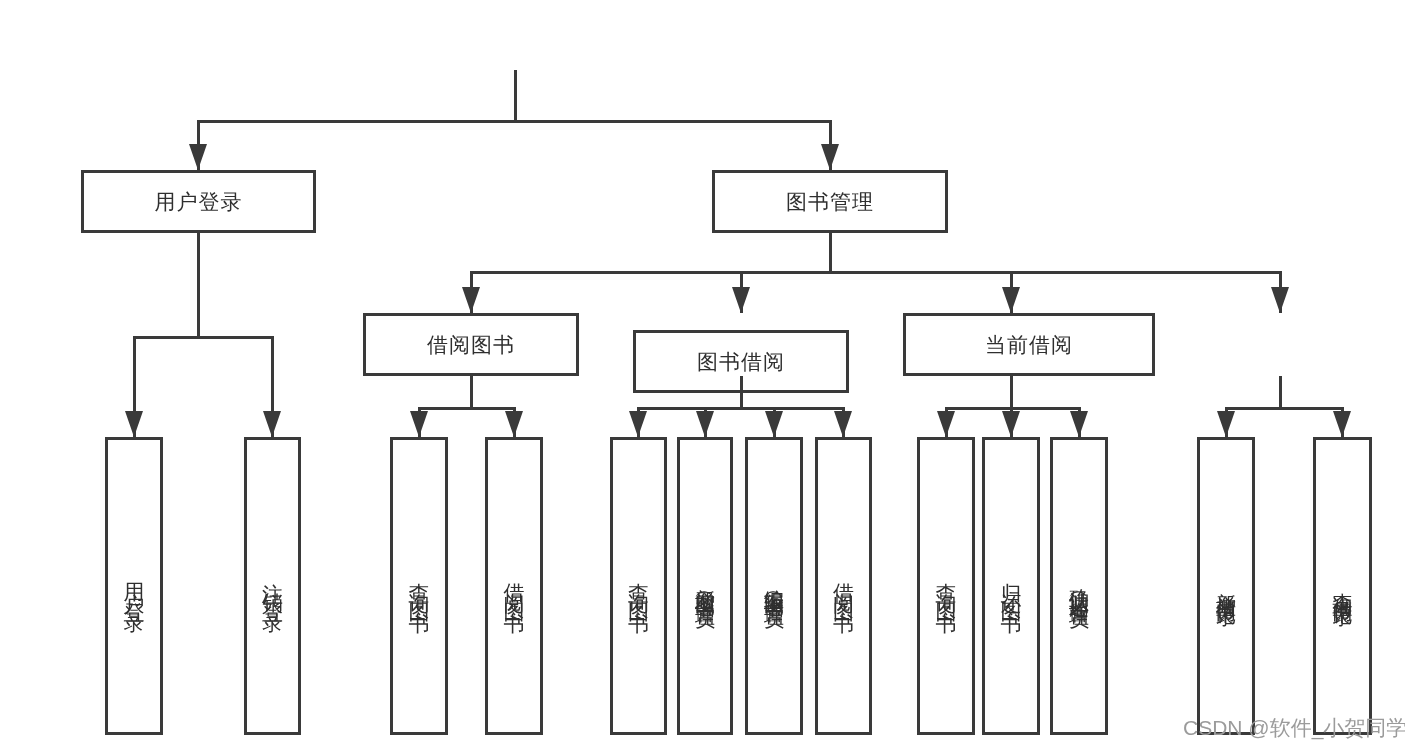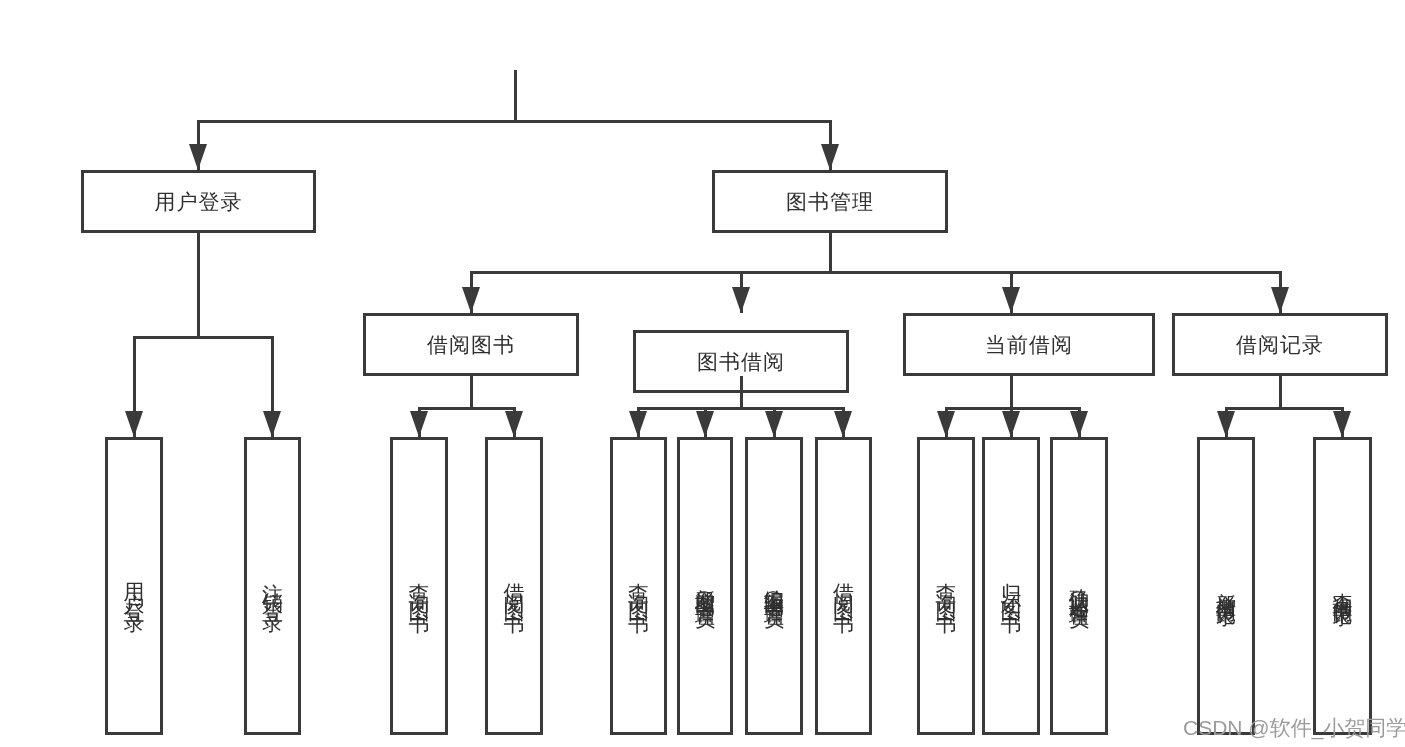--- a/index.html
+++ b/index.html
@@ -63,23 +63,20 @@
   <div class="ah" style="left:1271px;top:287px;"></div>
 
   <div class="box" style="left:363px;top:313px;width:216px;height:63px;">
     <span class="hdr">借阅图书</span>
   </div>
   <div class="box" style="left:633px;top:330px;width:216px;height:63px;">
     <span class="hdr">图书借阅</span>
   </div>
   <div class="box" style="left:903px;top:313px;width:252px;height:63px;">
     <span class="hdr">当前借阅</span>
-  </div>
-  <div class="box" style="left:1172px;top:313px;width:216px;height:63px;">
-    <span class="hdr">借阅记录</span>
   </div>
 
   <div class="vline" style="left:470px;top:376px;height:33px;"></div>
   <div class="hline" style="left:418px;top:407px;width:98px;"></div>
   <div class="vline" style="left:418px;top:409px;height:28px;"></div>
   <div class="ah" style="left:410px;top:411px;"></div>
   <div class="vline" style="left:513px;top:409px;height:28px;"></div>
   <div class="ah" style="left:505px;top:411px;"></div>
 
   <div class="vline" style="left:740px;top:376px;height:33px;"></div>

